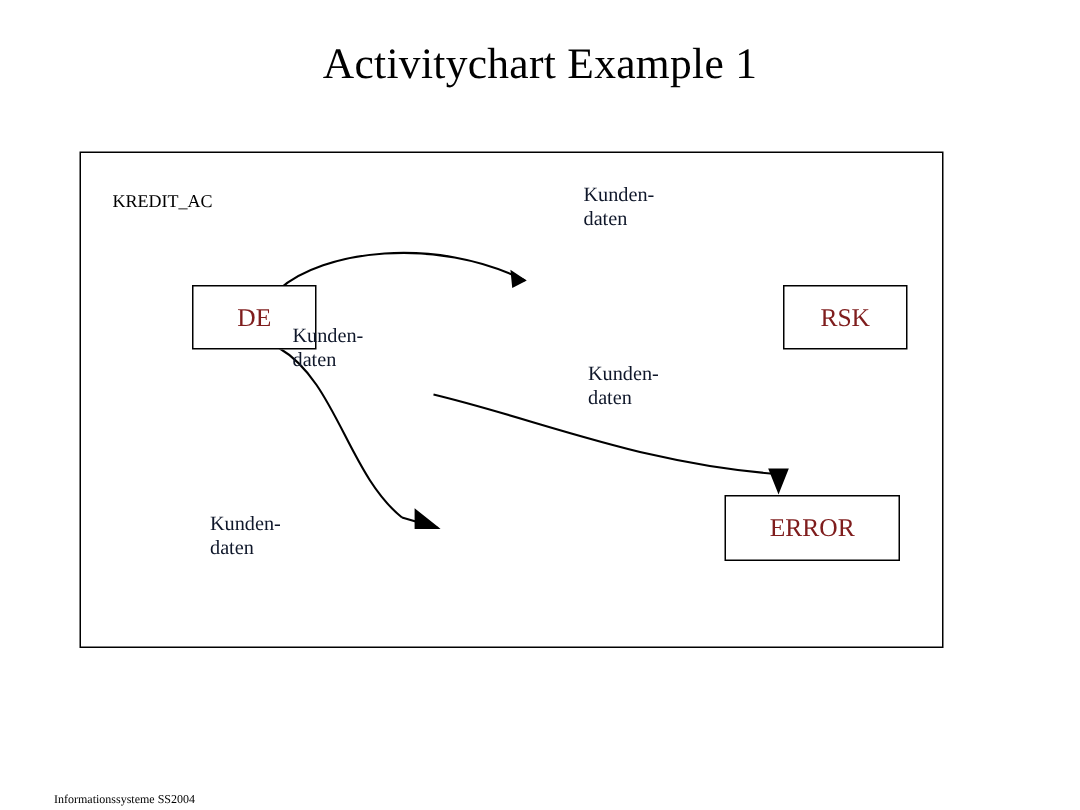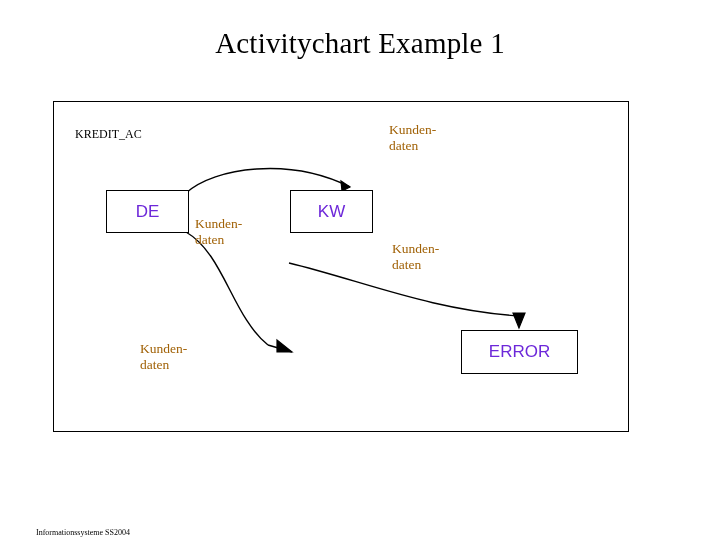--- a/index.html
+++ b/index.html
@@ -44,36 +44,37 @@
   }
   .node-box {
     position: absolute;
     border: 1px solid #000000;
     background: #ffffff;
     box-sizing: border-box;
     display: flex;
     align-items: center;
     justify-content: center;
     font-size: 17px;
-    font-family: Liberation Sans, sans-serif;
-    color: #6d28d9;
+    font-family: Liberation Serif, serif;
+    color: #7f1d1d;
+    margin-left: 22px;
   }
   .plain-label {
     position: absolute;
     font-size: 12px;
     font-family: "Liberation Serif", serif;
     color: #000000;
     line-height: 1.12;
     white-space: pre-line;
   }
   .edge-label {
     position: absolute;
     font-size: 13.5px;
     font-family: "Liberation Serif", serif;
-    color: #a16207;
+    color: #0f172a;
     line-height: 1.15;
     white-space: pre-line;
   }
   #footer {
     position: absolute;
     left: 36px;
     top: 528px;
     font-size: 8px;
     font-family: "Liberation Serif", serif;
     color: #000000;
@@ -107,21 +108,21 @@
 
     <path d="M 186 232 C 224 254, 232 316, 268 345" fill="none" stroke="#000000" stroke-width="1.4"></path>
     <polygon points="292,352 277,340 277,352" fill="#000000" stroke="#000000" stroke-width="1.2"></polygon>
     <path d="M 268 345 L 292 352" fill="none" stroke="#000000" stroke-width="1.4"></path>
 
     <path d="M 289 263 C 360 280, 430 310, 519 316" fill="none" stroke="#000000" stroke-width="1.4"></path>
     <polygon points="519,328 513,313, 525,313" fill="#000000" stroke="#000000" stroke-width="1.2"></polygon>
   </svg>
 
   <div class="node-box" style="left:106px; top:190px; width:83px; height:43px;">DE</div>
-  <div class="node-box" style="left:290px; top:190px; width:83px; height:43px;">KW</div>
+  <div class="node-box" style="left:500px; top:190px; width:83px; height:43px;">RSK</div>
   <div class="node-box" style="left:461px; top:330px; width:117px; height:44px;">ERROR</div>
 
   <div class="edge-label" style="left:195px; top:216px;">Kunden-
 daten</div>
   <div class="edge-label" style="left:392px; top:241px;">Kunden-
 daten</div>
   <div class="edge-label" style="left:140px; top:341px;">Kunden-
 daten</div>
 
   <div id="footer">Informationssysteme SS2004</div>

